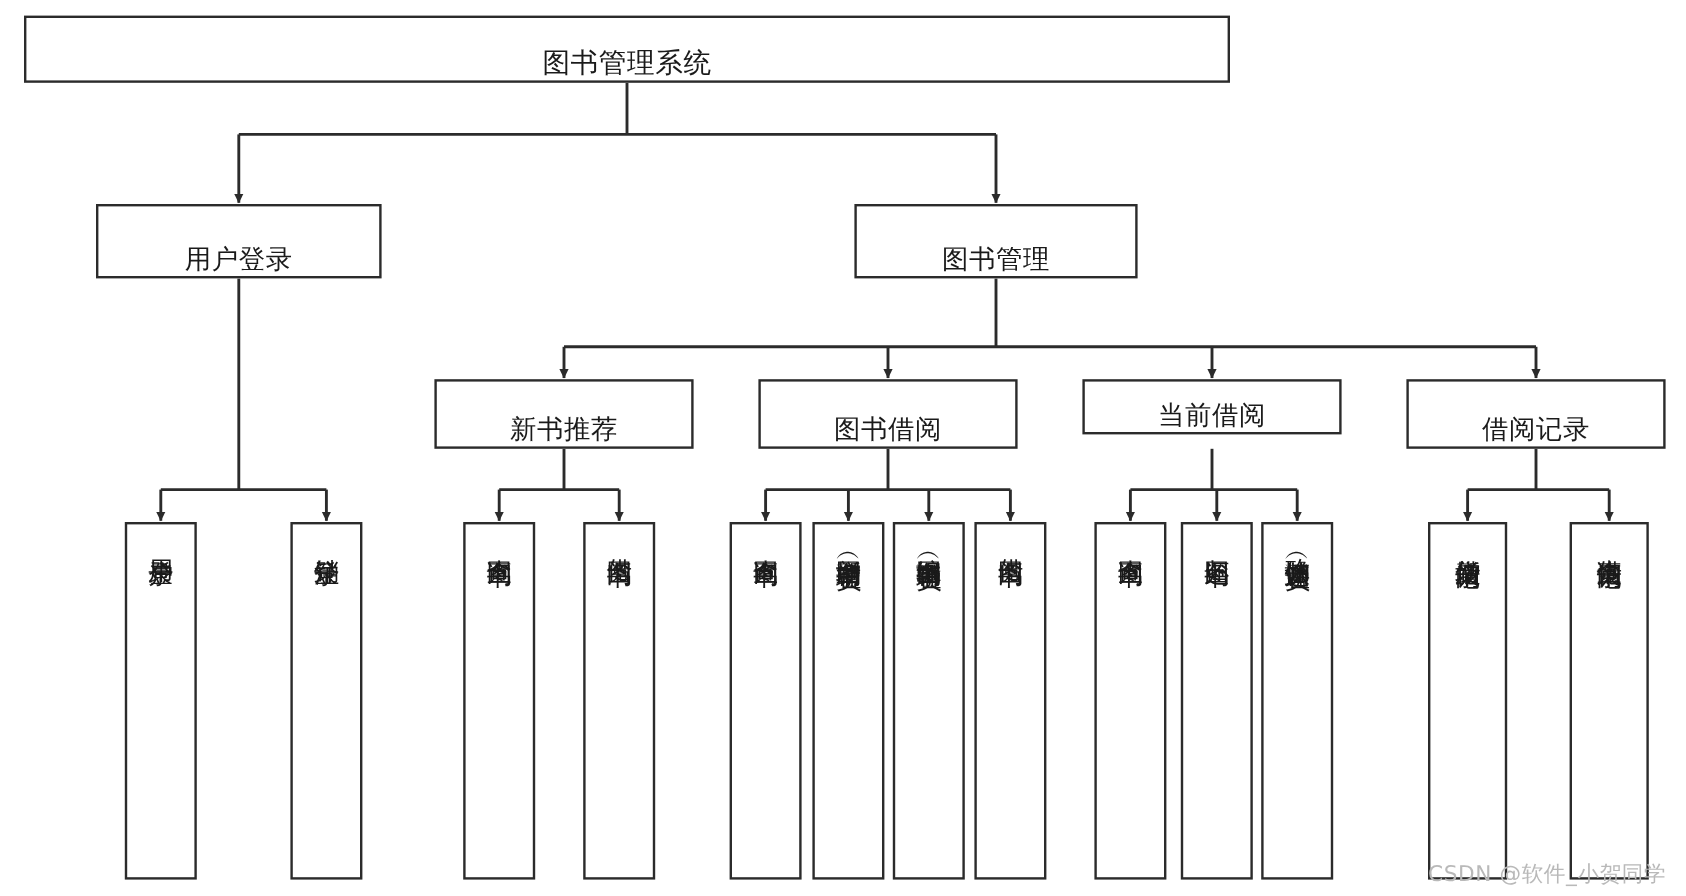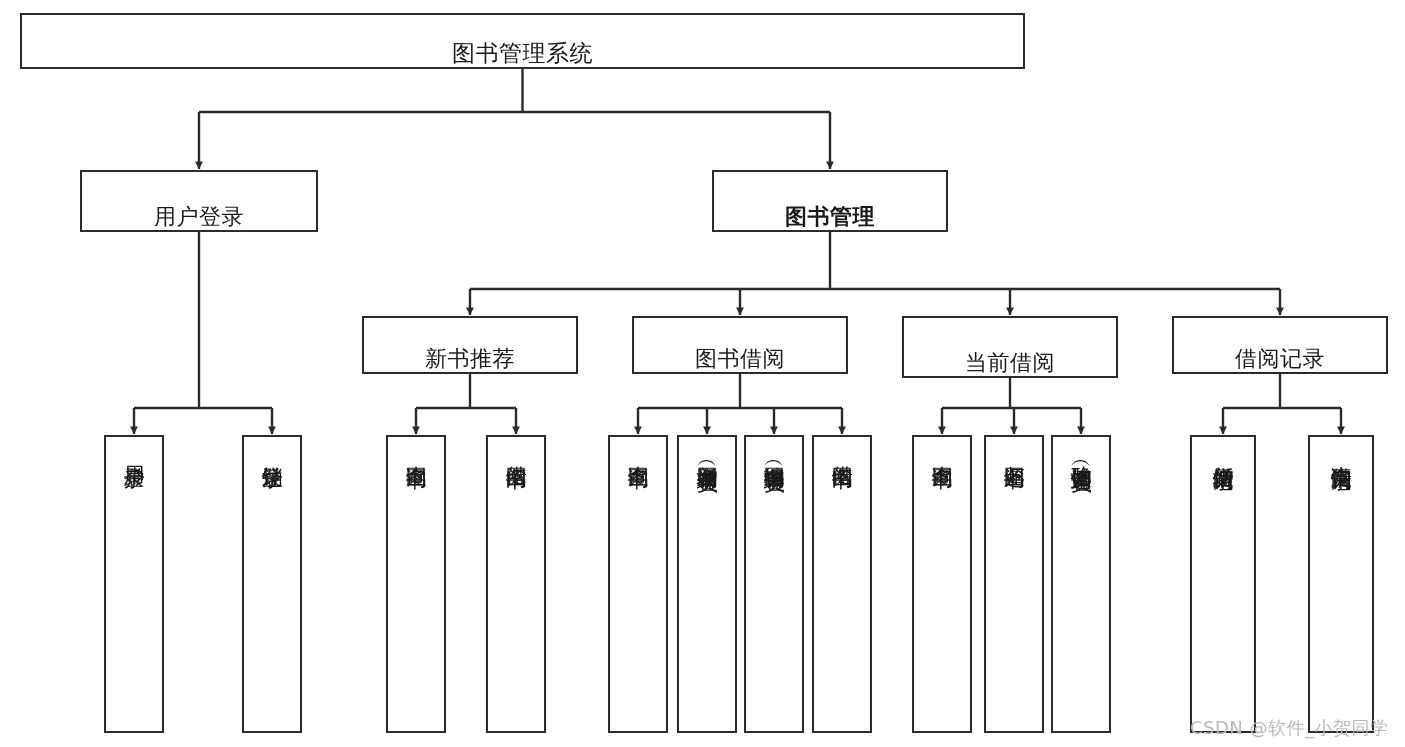--- a/index.html
+++ b/index.html
@@ -122,31 +122,31 @@
       </g>
   </svg>
 
   <div class="node root h" style="left: 20px; top: 13px; width: 1005px; height: 56px;">
     <span class="node-label">图书管理系统</span>
   </div>
 
   <div class="node h" style="left: 80px; top: 170px; width: 238px; height: 62px;">
     <span class="node-label">用户登录</span>
   </div>
-  <div class="node h" style="left: 712px; top: 170px; width: 236px; height: 62px; font-weight: bold;">
+  <div class="node h" style="left: 712px; top: 170px; width: 236px; height: 62px;">
     <span class="node-label">图书管理</span>
   </div>
 
   <div class="node h" style="left: 362px; top: 316px; width: 216px; height: 58px;">
     <span class="node-label">新书推荐</span>
   </div>
   <div class="node h" style="left: 632px; top: 316px; width: 216px; height: 58px;">
     <span class="node-label">图书借阅</span>
   </div>
-  <div class="node h" style="left: 902px; top: 316px; width: 216px; height: 62px;">
+  <div class="node h" style="left: 902px; top: 316px; width: 216px; height: 46px;">
     <span class="node-label">当前借阅</span>
   </div>
   <div class="node h" style="left: 1172px; top: 316px; width: 216px; height: 58px;">
     <span class="node-label">借阅记录</span>
   </div>
 
   <div class="node v" style="left: 104px; top: 435px; width: 60px; height: 298px;">
     <span class="node-label">用户登录</span>
   </div>
   <div class="node v" style="left: 242px; top: 435px; width: 60px; height: 298px;">

